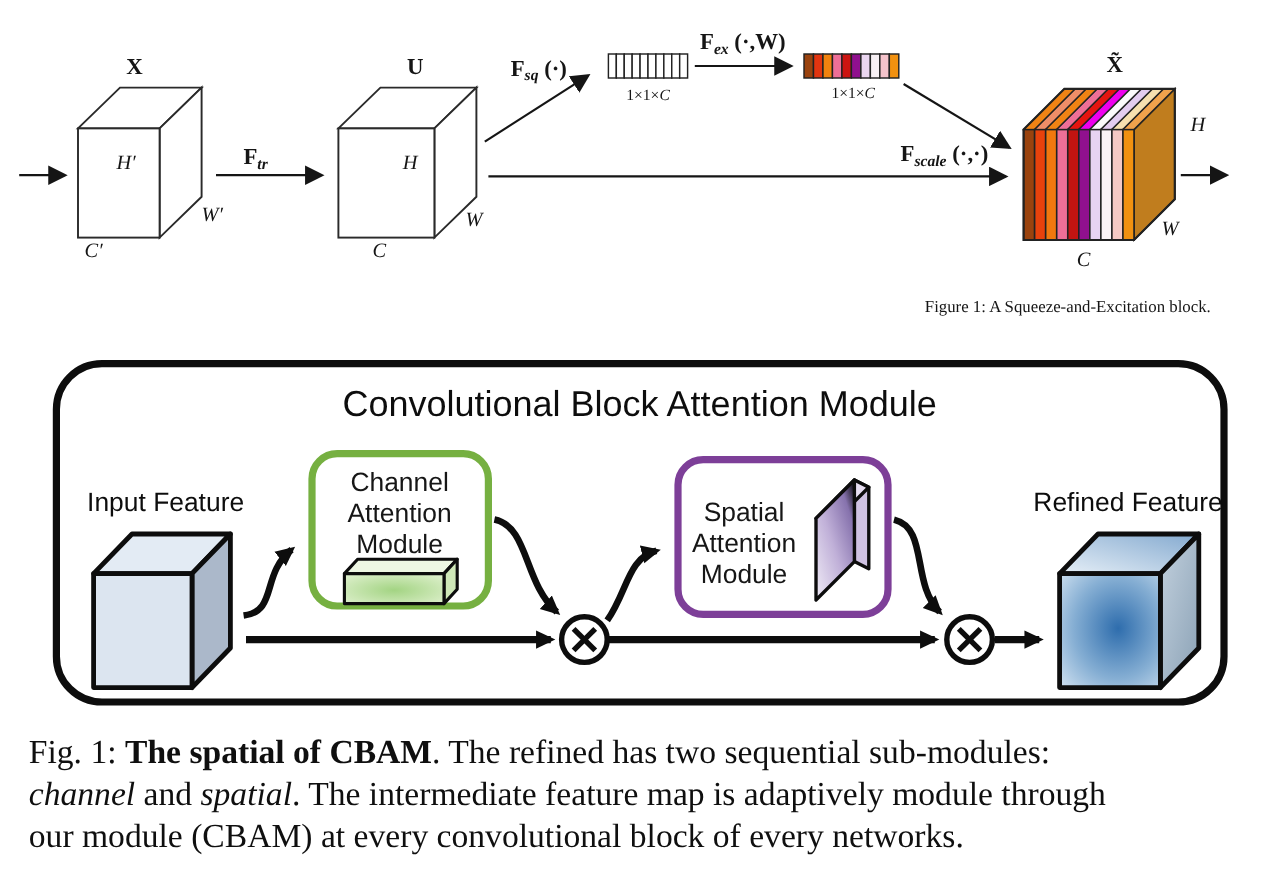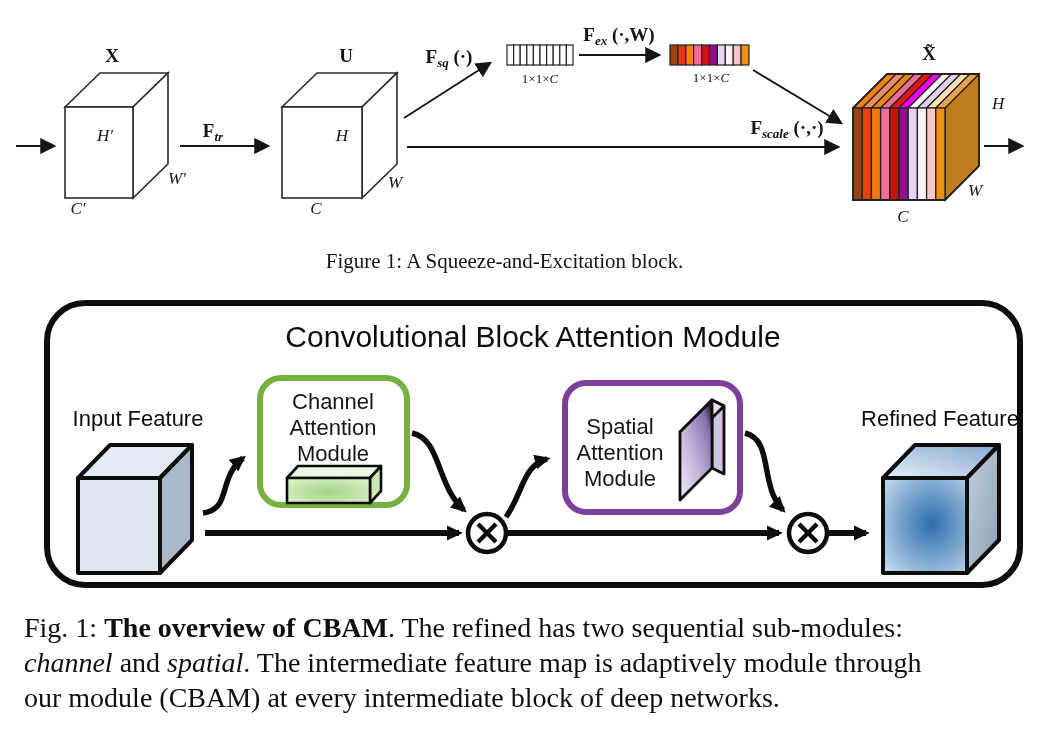--- a/index.html
+++ b/index.html
@@ -9,22 +9,22 @@
   svg text{fill:#151515;font-family:"Liberation Serif",serif;}
   .mat-label{font-size:19px;font-weight:bold;}
   .dim-label{font-size:17px;font-style:italic;}
   .fn{font-size:19px;font-weight:bold;}
   .fn .sub{font-size:13px;font-style:italic;font-weight:bold;}
   .dim-small{font-size:13px;}
   .dim-small .it{font-style:italic;}
   .cbam-title{font-size:30px;font-family:"Liberation Sans",sans-serif;fill:#0d0d0d;}
   .cbam-label{font-size:22px;font-family:"Liberation Sans",sans-serif;fill:#0d0d0d;}
   .module-text{font-size:22px;font-family:"Liberation Sans",sans-serif;fill:#161616;}
-  #se-caption{position:absolute;top:249px;left:0;width:1009px;text-align:center;
-              font-size:21px;color:#151515;}
+  #se-caption{position:absolute;top:249px;left:0;width:1009px;text-align:right;
+              font-size:14px;color:#151515;}
   #cbam-caption{position:absolute;top:610px;left:24px;width:1024px;
                 font-size:28px;line-height:35px;color:#0f0f0f;}
   #cbam-caption .cap-line{white-space:nowrap;}
   #cbam-caption .b{font-weight:bold;}
   #cbam-caption .i{font-style:italic;}
 </style>
 </head>
 <body>
 
 <div id="page">
@@ -214,18 +214,18 @@
 
     <g stroke="#0d0d0d" stroke-width="4" stroke-linejoin="round">
       <polygon points="883,185 915,152 999,152 967,185" fill="url(#gradBlueTop)"></polygon>
       <polygon points="967,185 999,152 999,247 967,280" fill="url(#gradBlueSide)"></polygon>
       <rect x="883" y="185" width="84" height="95" fill="url(#gradBlueFront)"></rect>
     </g>
     <text class="cbam-label" x="940" y="133" text-anchor="middle">Refined Feature</text>
   </svg>
 
   <div id="cbam-caption">
-    <div class="cap-line"><span>Fig. 1: </span><span class="b">The overview of CBAM</span><span>. The refined has two sequential sub-modules:</span></div>
+    <div class="cap-line"><span>Fig. 1: </span><span class="b">The spatial of CBAM</span><span>. The refined has two sequential sub-modules:</span></div>
     <div class="cap-line"><span class="i">channel</span><span> and </span><span class="i">spatial</span><span>. The intermediate feature map is adaptively module through</span></div>
-    <div class="cap-line"><span>our module (CBAM) at every intermediate block of deep networks.</span></div>
+    <div class="cap-line"><span>our module (CBAM) at every convolutional block of every networks.</span></div>
   </div>
 
 </div>
 
 </body></html>

